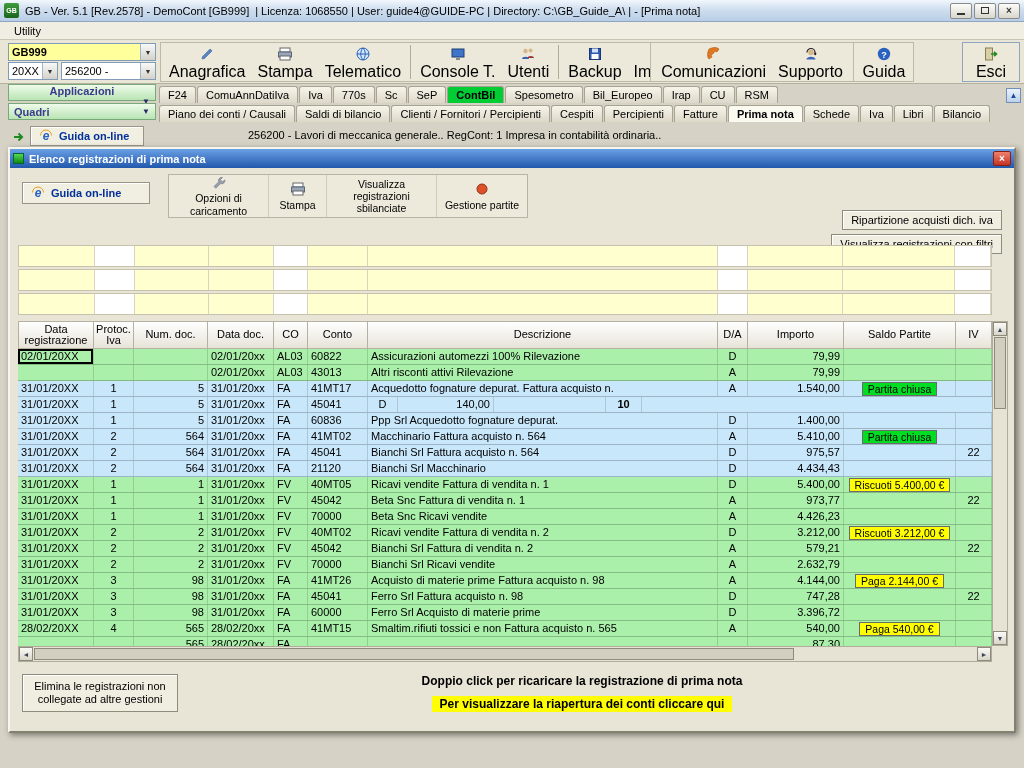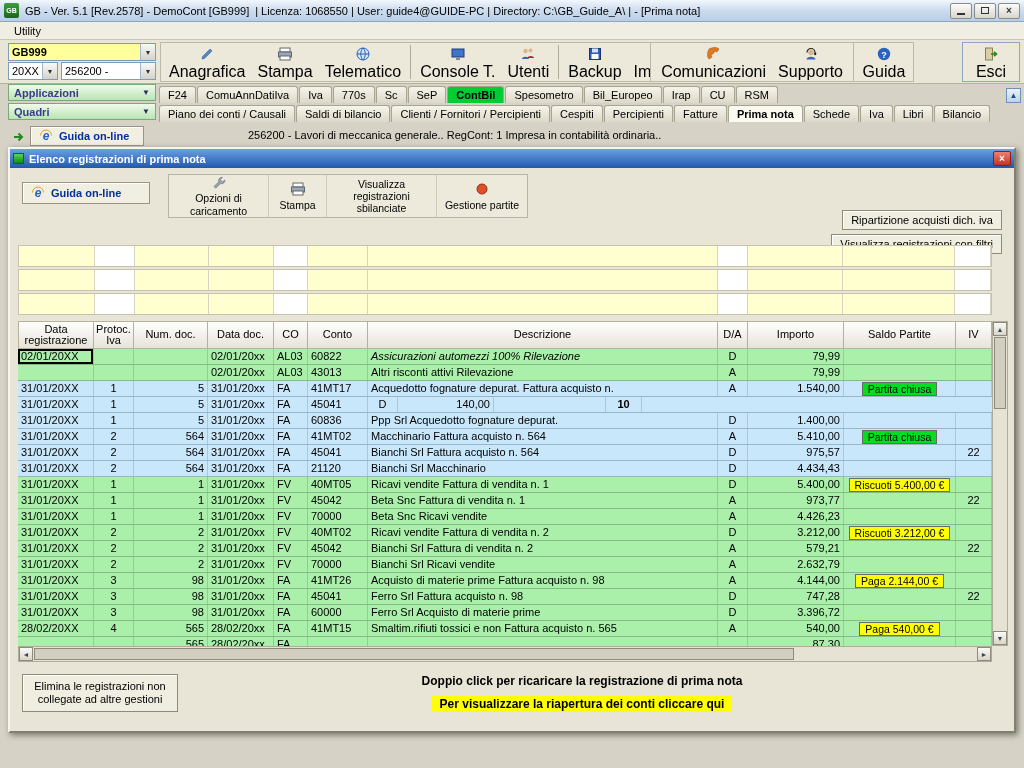--- a/index.html
+++ b/index.html
@@ -49,21 +49,21 @@
   .combo .arrow-box { margin-left:auto; width:15px; align-self:stretch;
     background:linear-gradient(#f8f8f8,#d4d2c8); border-left:1px solid #9fb6cc; display:flex;
     align-items:center; justify-content:center; font-size:7px; color:#333; }
   .combo-company { left:8px; top:43px; width:148px; background:#ffff9c; font-weight:bold; }
   .combo-year { left:8px; top:62px; width:50px; }
   .combo-activity { left:61px; top:62px; width:95px; }
   .side-bar { position:absolute; left:8px; width:148px; height:17px;
     background:linear-gradient(#eefbe9,#b9e4b4); border:1px solid #79a979; color:#3a3a8c; font-weight:bold;
     display:flex; align-items:center; padding:0 5px; }
   .side-bar .arr { margin-left:auto; font-size:8px; color:#2a2a6a; }
-  .bar-applicazioni { top:84px; }
+  .bar-applicazioni { top:84px;flex-direction:column; }
   .bar-quadri { top:103px; }
 
   
   .tabs-row { position:absolute; left:159px; right:14px; display:flex; gap:1px; align-items:flex-end; }
   .tabs-modules { top:85px; height:18px; }
   .tabs-sections { top:104px; height:18px; }
   .tab { height:17px; padding:1px 8px; background:linear-gradient(#f7f4ea,#ddd8c8);
     border:1px solid #a8a494; border-bottom:0; border-radius:3px 3px 0 0; display:flex; align-items:center;
     white-space:nowrap; cursor:default; }
   .tab.active-module { background:var(--tab-green,#00cc33); font-weight:bold; }
@@ -489,21 +489,21 @@
         <div class="hcell" style="width: 36px;">IV</div>
       </div>
     <div class="grid-body">
         <div class="grid-row band-green">
           <div class="cell a-left focus-cell" style="width: 76px;">02/01/20XX</div>
           <div class="cell a-center" style="width: 40px;"></div>
           <div class="cell a-right" style="width: 74px;"></div>
           <div class="cell a-left" style="width: 66px;">02/01/20xx</div>
           <div class="cell a-left" style="width: 34px;">AL03</div>
           <div class="cell a-left" style="width: 60px;">60822</div>
-          <div class="cell a-left" style="width: 350px; font-style: italic;">Assicurazioni automezzi 100% Rilevazione</div>
+          <div class="cell a-left" style="width: 350px;">Assicurazioni automezzi 100% Rilevazione</div>
           <div class="cell a-center" style="width: 30px;">D</div>
           <div class="cell a-right" style="width: 96px;">79,99</div>
           <div class="cell a-center" style="width: 112px;"></div>
           <div class="cell a-center" style="width: 36px;"></div>
         </div>
         <div class="grid-row band-green">
           <div class="cell a-left" style="width: 76px;"></div>
           <div class="cell a-center" style="width: 40px;"></div>
           <div class="cell a-right" style="width: 74px;"></div>
           <div class="cell a-left" style="width: 66px;">02/01/20xx</div>

